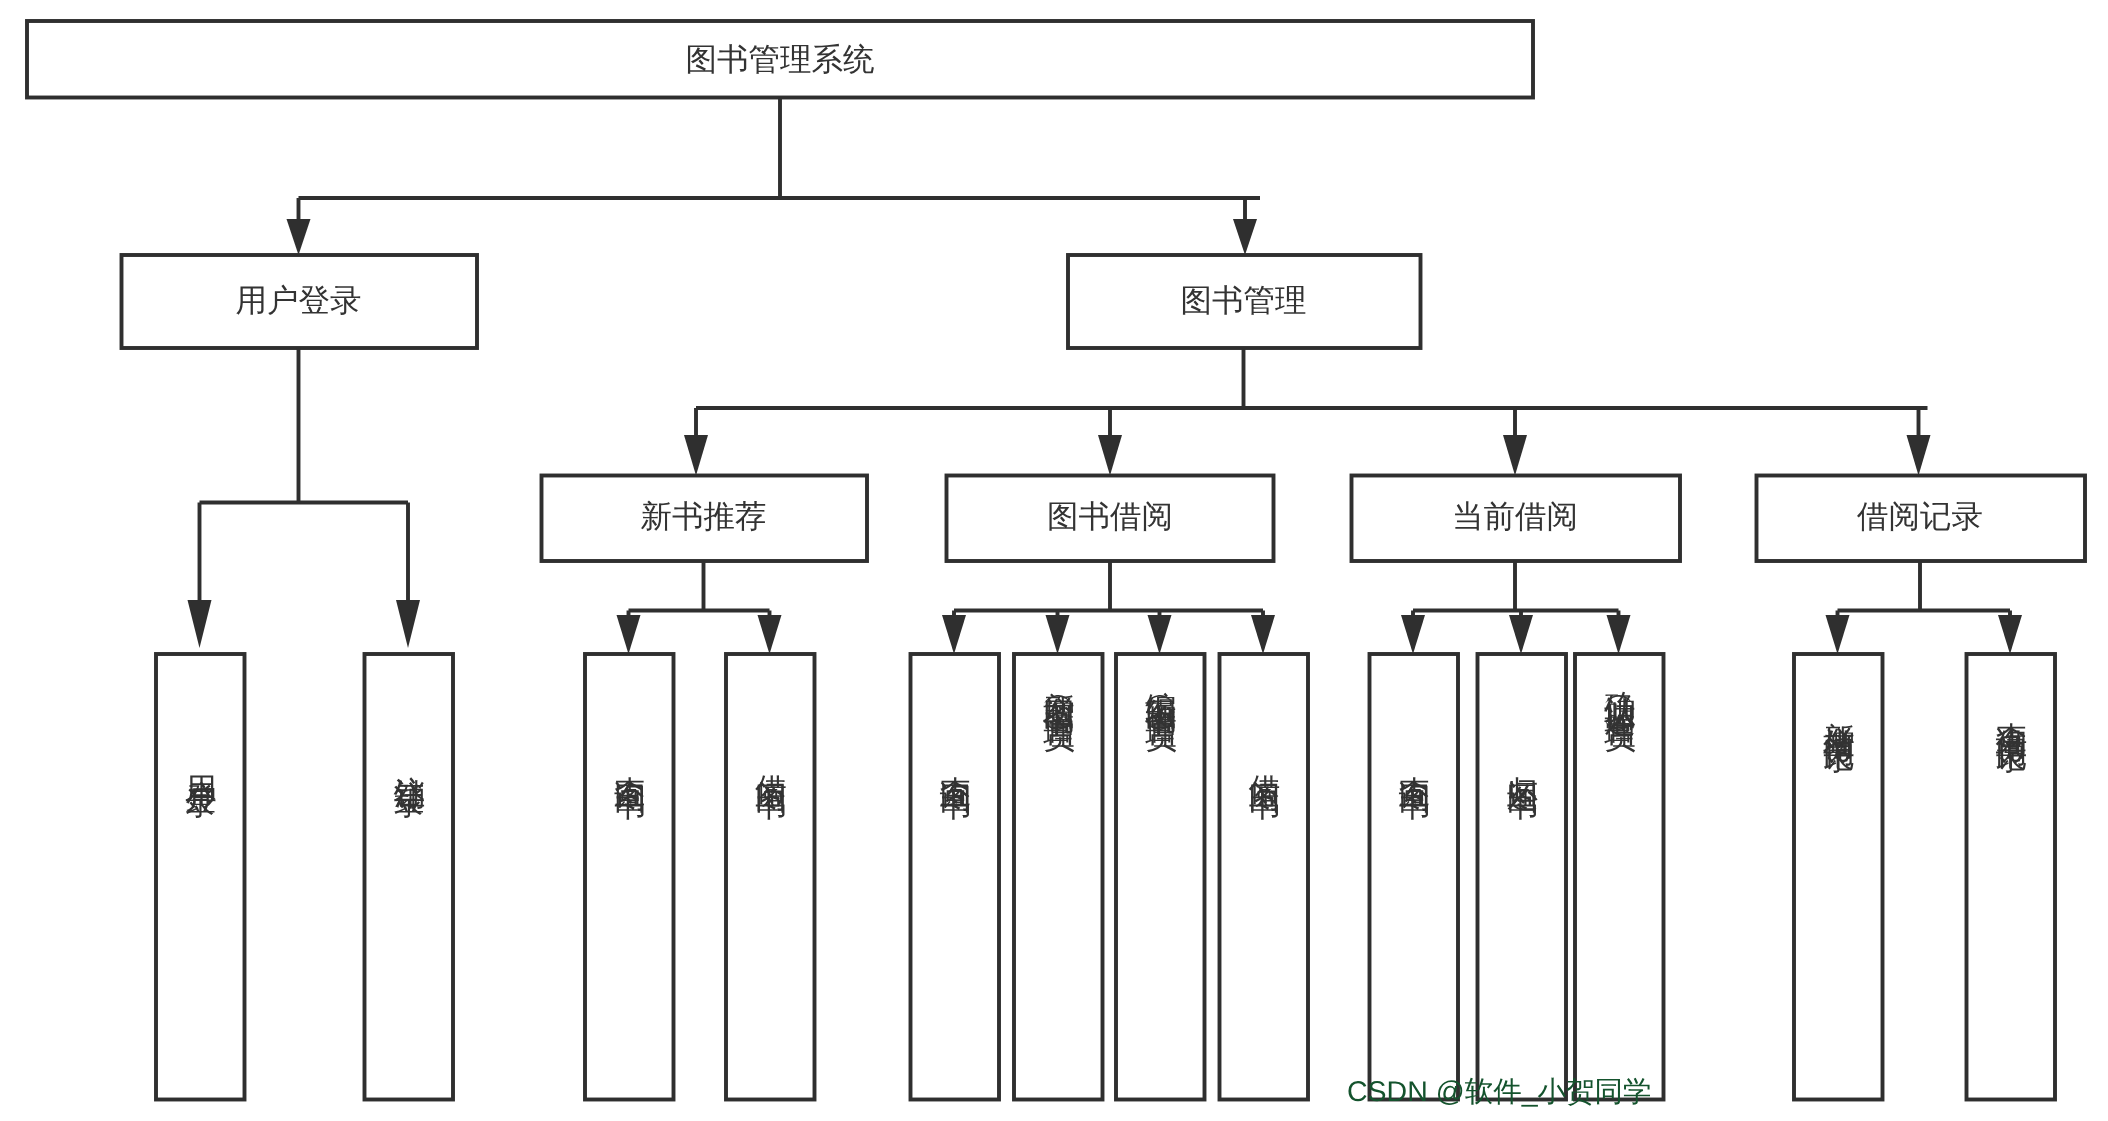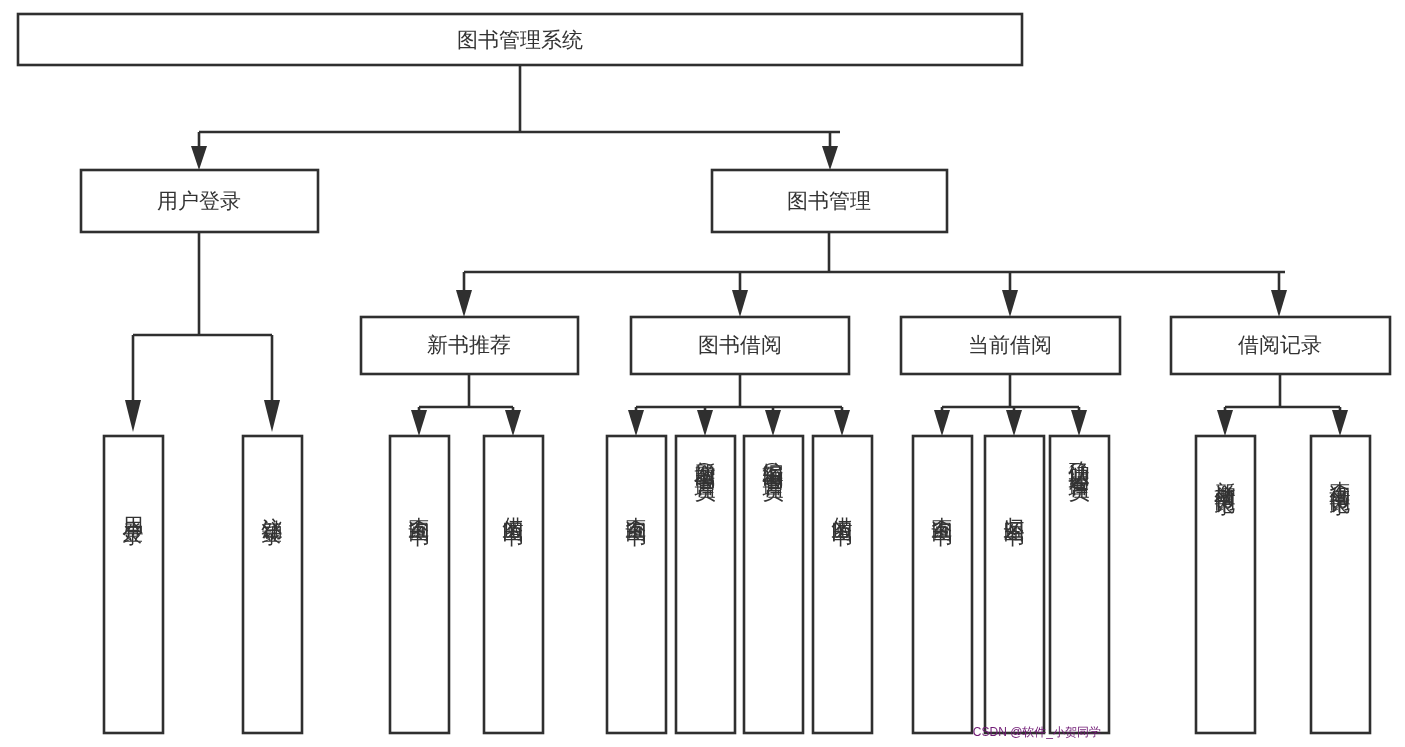--- a/index.html
+++ b/index.html
@@ -67,22 +67,22 @@
     letter-spacing: 3px;
     color: #333333;
     white-space: nowrap;
     display: block;
   }
   .watermark {
     position: absolute;
     right: 12px;
     bottom: 6px;
     font-family: "Liberation Sans", "DejaVu Sans", sans-serif;
-    font-size: 12px;
-    color: #701a75;
+    font-size: 19px;
+    color: #14532d;
     white-space: nowrap;
     pointer-events: none;
     user-select: none;
   }
 </style>
 </head>
 <body>
 
 <div id="diagram-root">
 

